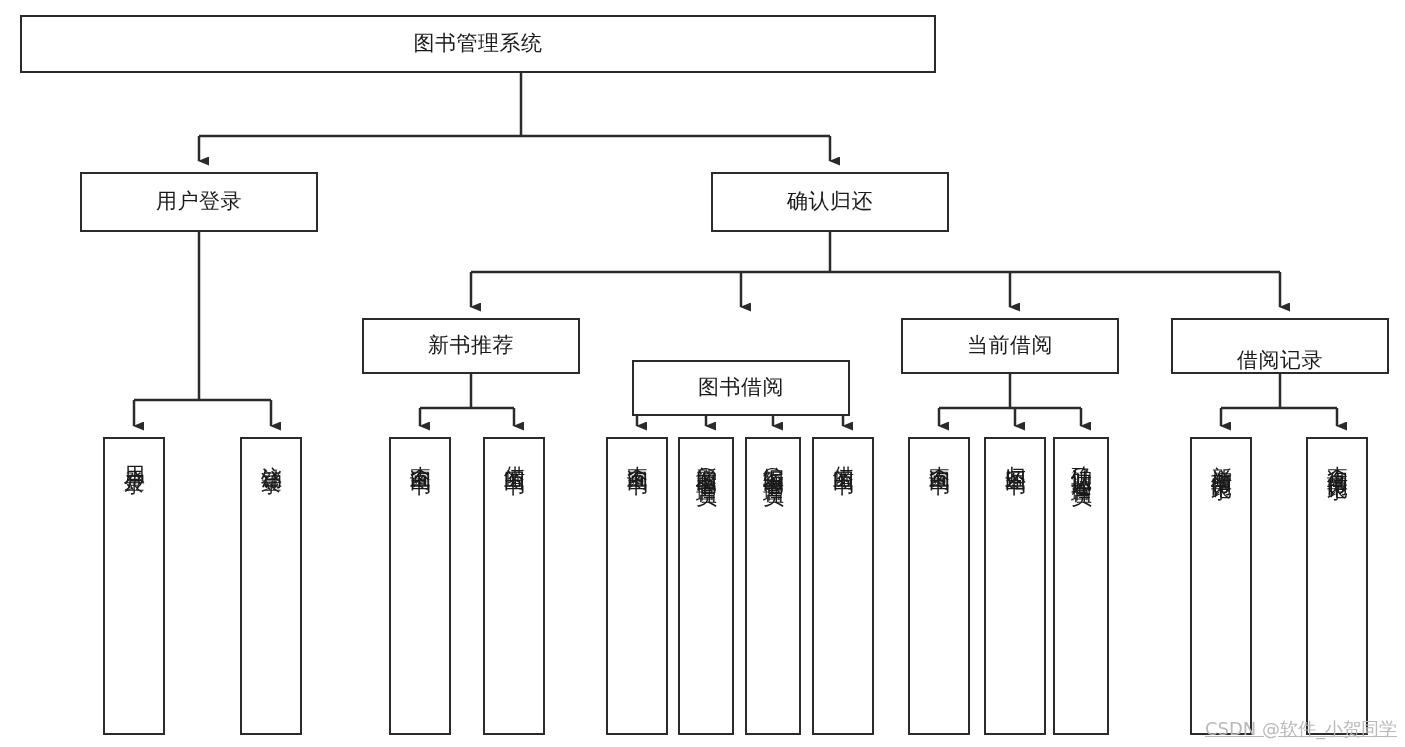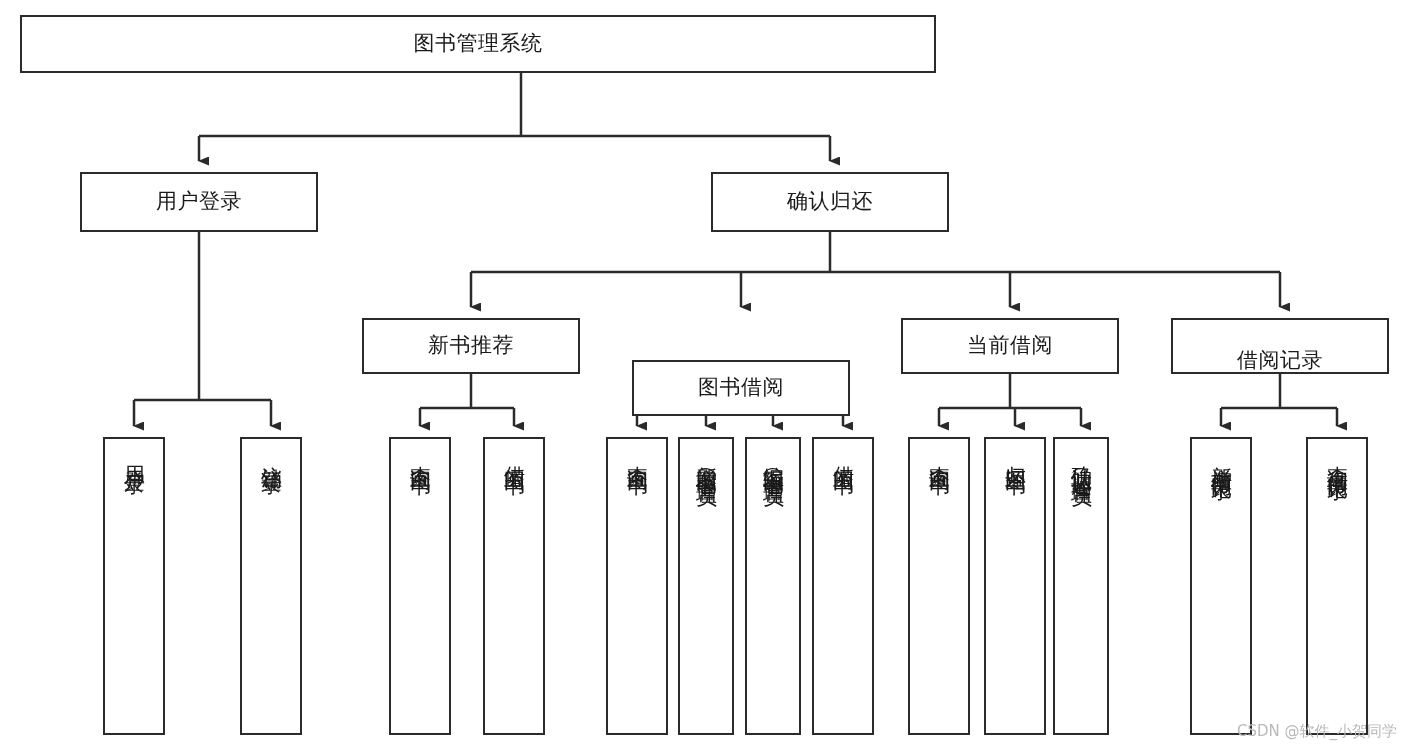--- a/index.html
+++ b/index.html
@@ -54,25 +54,26 @@
     text-orientation: upright;
     font-size: 21px;
     letter-spacing: 3px;
     line-height: 1;
     margin: 0 auto;
   }
   #watermark {
     position: absolute;
     right: 8px;
     bottom: 6px;
-    font-size: 15px;
+    font-size: 18px;
     color: #b9b9b9;
     z-index: 5;
     white-space: nowrap;
     font-family: "DejaVu Sans", "Liberation Sans", sans-serif;
+    text-decoration: underline;
   }
 </style>
 </head>
 <body>
 
 <div id="canvas">
   <svg id="edges" viewBox="0 0 1405 747">
     <defs>
       <marker id="arrowhead" markerWidth="9" markerHeight="11" refX="4.5" refY="10" orient="auto" markerUnits="userSpaceOnUse">
         <polygon points="0,0 9,0 4.5,11" fill="#2b2b2b"></polygon>

